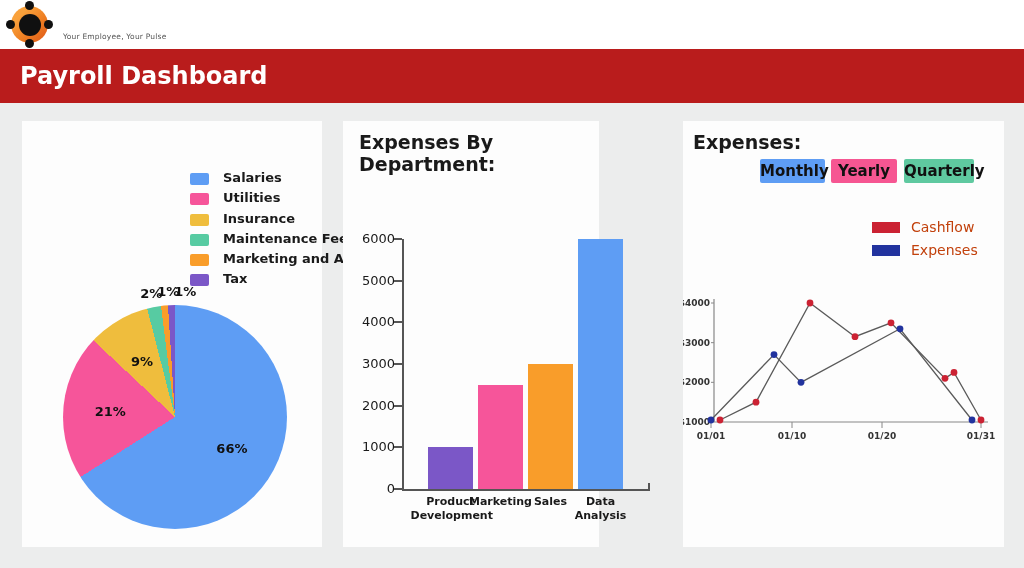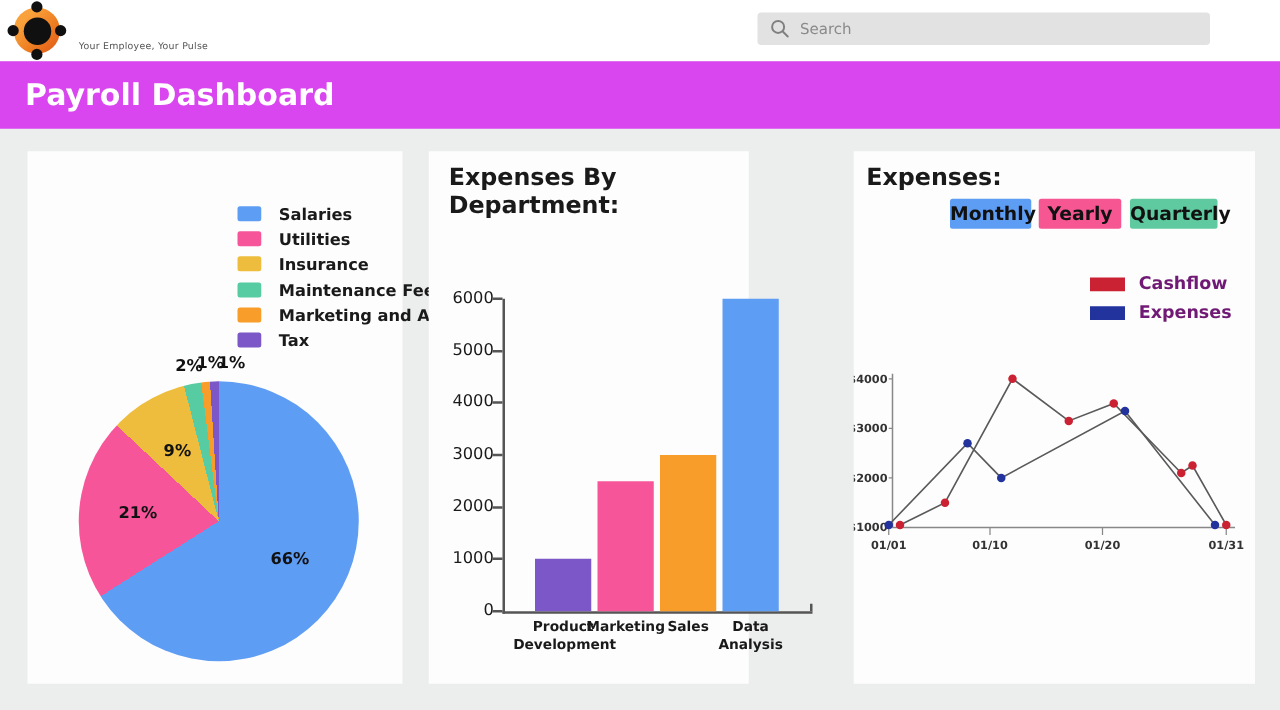--- a/index.html
+++ b/index.html
@@ -19,34 +19,34 @@
   .brand-name { position:absolute; left:62px; top:7px; font-size:20px; font-weight:bold; color:#222;margin-top:40px; }
   .brand-tagline { position:absolute; left:63px; top:32px; font-size:7.5px; color:#555; letter-spacing:.2px; }
   .searchbox { position:absolute; left:606px; top:10px; width:362px; height:26px; background:#E2E2E2;
                border-radius:3px; display:flex; align-items:center; }
   .searchbox svg { margin-left:10px; }
   .searchbox input { flex:1; height:100%; border:none; outline:none; background:transparent;
                      font-size:12px; color:#555; padding-left:8px; font-family:"DejaVu Sans", sans-serif; }
   .searchbox input::placeholder { color:#8A8A8A; }
 
   
-  .banner { position:absolute; left:0; top:49px; width:1024px; height:54px; background:#d946ef;padding-left:20px; }
+  .banner { position:absolute; left:0; top:49px; width:1024px; height:54px; background:#b91c1c;padding-left:20px; }
   .banner .title { position:absolute; left:20px; top:0; line-height:54px; font-size:24px; font-weight:bold; color:#FFFFFF; }
 
   
   .panel { position:absolute; top:121px; height:426px; background:#FDFDFD; }
   .panel-1 { left:22px;  width:300px; }
   .panel-2 { left:343px; width:256px; }
   .panel-3 { left:683px; width:321px; }
   .panel h2 { position:absolute; top:10px; font-size:19px; font-weight:bold; color:#1A1A1A; }
   .panel-1 h2 { left:11px; } .panel-2 h2 { left:16px; } .panel-3 h2 { left:10px; }
 
   
   .pie-legend { position:absolute; left:168px; top:44px; }
-  .pie-legend .row { display:flex; align-items:flex-start; height:20.2px; }
+  .pie-legend .row { display:flex; align-items:flex-end; height:20.2px; }
   .pie-legend .sw { width:19px; height:12px; border-radius:2px; margin-right:14px; flex:0 0 auto; }
   .pie-legend .lb { font-size:13px; font-weight:600; color:#1A1A1A; white-space:nowrap; }
   .pie { position:absolute; left:41px; top:184px; width:224px; height:224px; border-radius:50%; }
   .pie-label { position:absolute; transform:translate(-50%,-50%); font-size:13px; font-weight:bold; color:#111; white-space:nowrap; }
 
   
   .bar-chart { position:absolute; inset:0; }
   .bc-ylabel { position:absolute; left:10px; width:42px; height:16px; line-height:16px; text-align:right;
                font-size:13px; color:#1A1A1A; }
   .bc-ytick { position:absolute; left:51px; width:8px; height:2px; background:#555; }
@@ -59,46 +59,39 @@
 
   
   .period-btn { position:absolute; top:38px; height:24px; border:none; border-radius:2px;
                 font-size:15px; font-weight:600; color:#111; font-family:"DejaVu Sans", sans-serif; cursor:pointer; }
   .btn-0 { left:77px;  width:65px; }
   .btn-1 { left:148px; width:66px; }
   .btn-2 { left:221px; width:70px; }
   .lc-legend-row { position:absolute; left:189px; height:14px; display:flex; align-items:center; }
   .lc-row-0 { top:99px; } .lc-row-1 { top:122px; }
   .lc-sw { width:28px; height:11px; margin-right:11px; flex:0 0 auto; }
-  .lc-lb { font-size:14px; font-weight:bold; color:#701a75; white-space:nowrap; }
+  .lc-lb { font-size:14px; font-weight:normal; color:#c2410c; white-space:nowrap; }
   .line-chart { position:absolute; left:0; top:160px; }
 </style>
 </head>
 <body>
 
 <div class="stage">
 
   <div class="topbar">
     <div class="logo">
       <div class="ring"></div>
       <div class="core"></div>
       <div class="dot dot-n"></div>
       <div class="dot dot-s"></div>
       <div class="dot dot-w"></div>
       <div class="dot dot-e"></div>
     </div>
     <div class="brand-name">PulseHRM</div>
     <div class="brand-tagline">Your Employee, Your Pulse</div>
-    <div class="searchbox">
-      <svg width="16" height="16" viewBox="0 0 16 16">
-        <circle cx="6.5" cy="6.5" r="4.8" fill="none" stroke="#808080" stroke-width="1.6"></circle>
-        <line x1="10.2" y1="10.2" x2="14.2" y2="14.2" stroke="#808080" stroke-width="1.6" stroke-linecap="round"></line>
-      </svg>
-      <input type="text" placeholder="Search" style="">
-    </div>
   </div>
 
   <div class="banner">
     <div class="title">Payroll Dashboard</div>
   </div>
 
   <div class="panel panel-1">
     <div class="pie-legend" id="pie-legend">
         <div class="row">
           <span class="sw" style="background: rgb(94, 157, 244);"></span>

